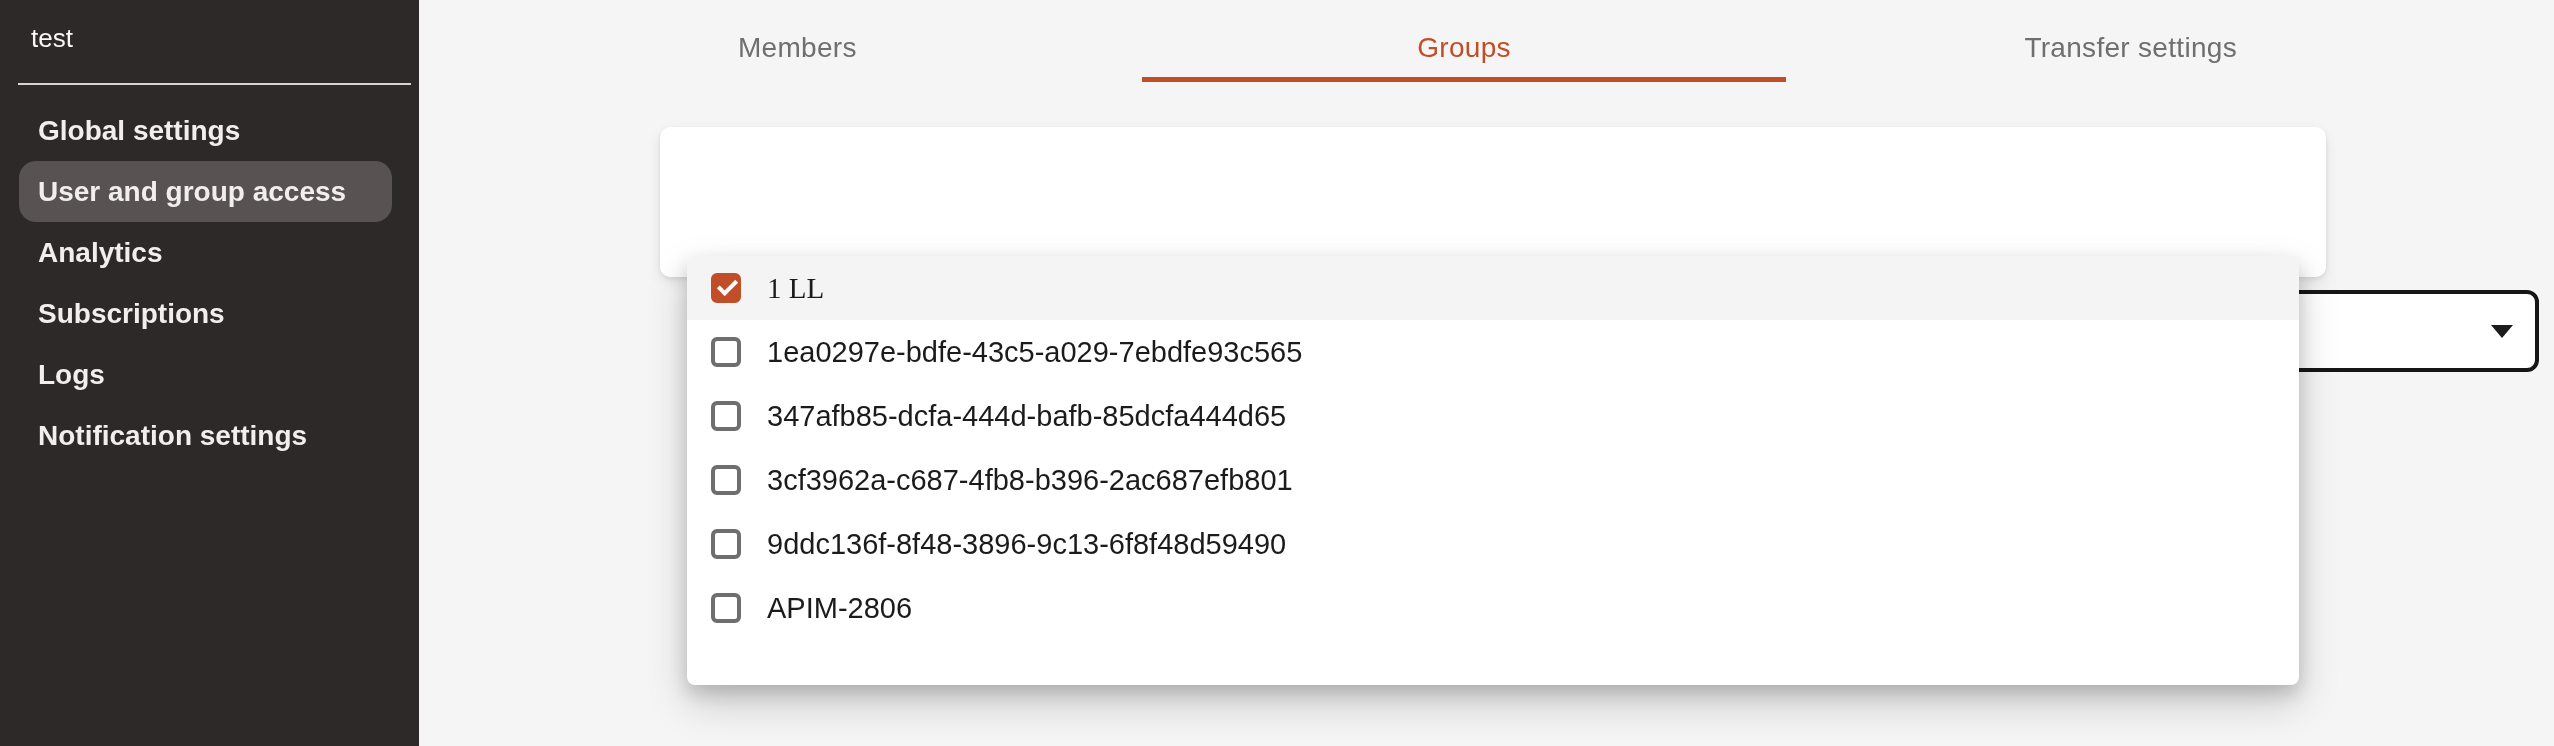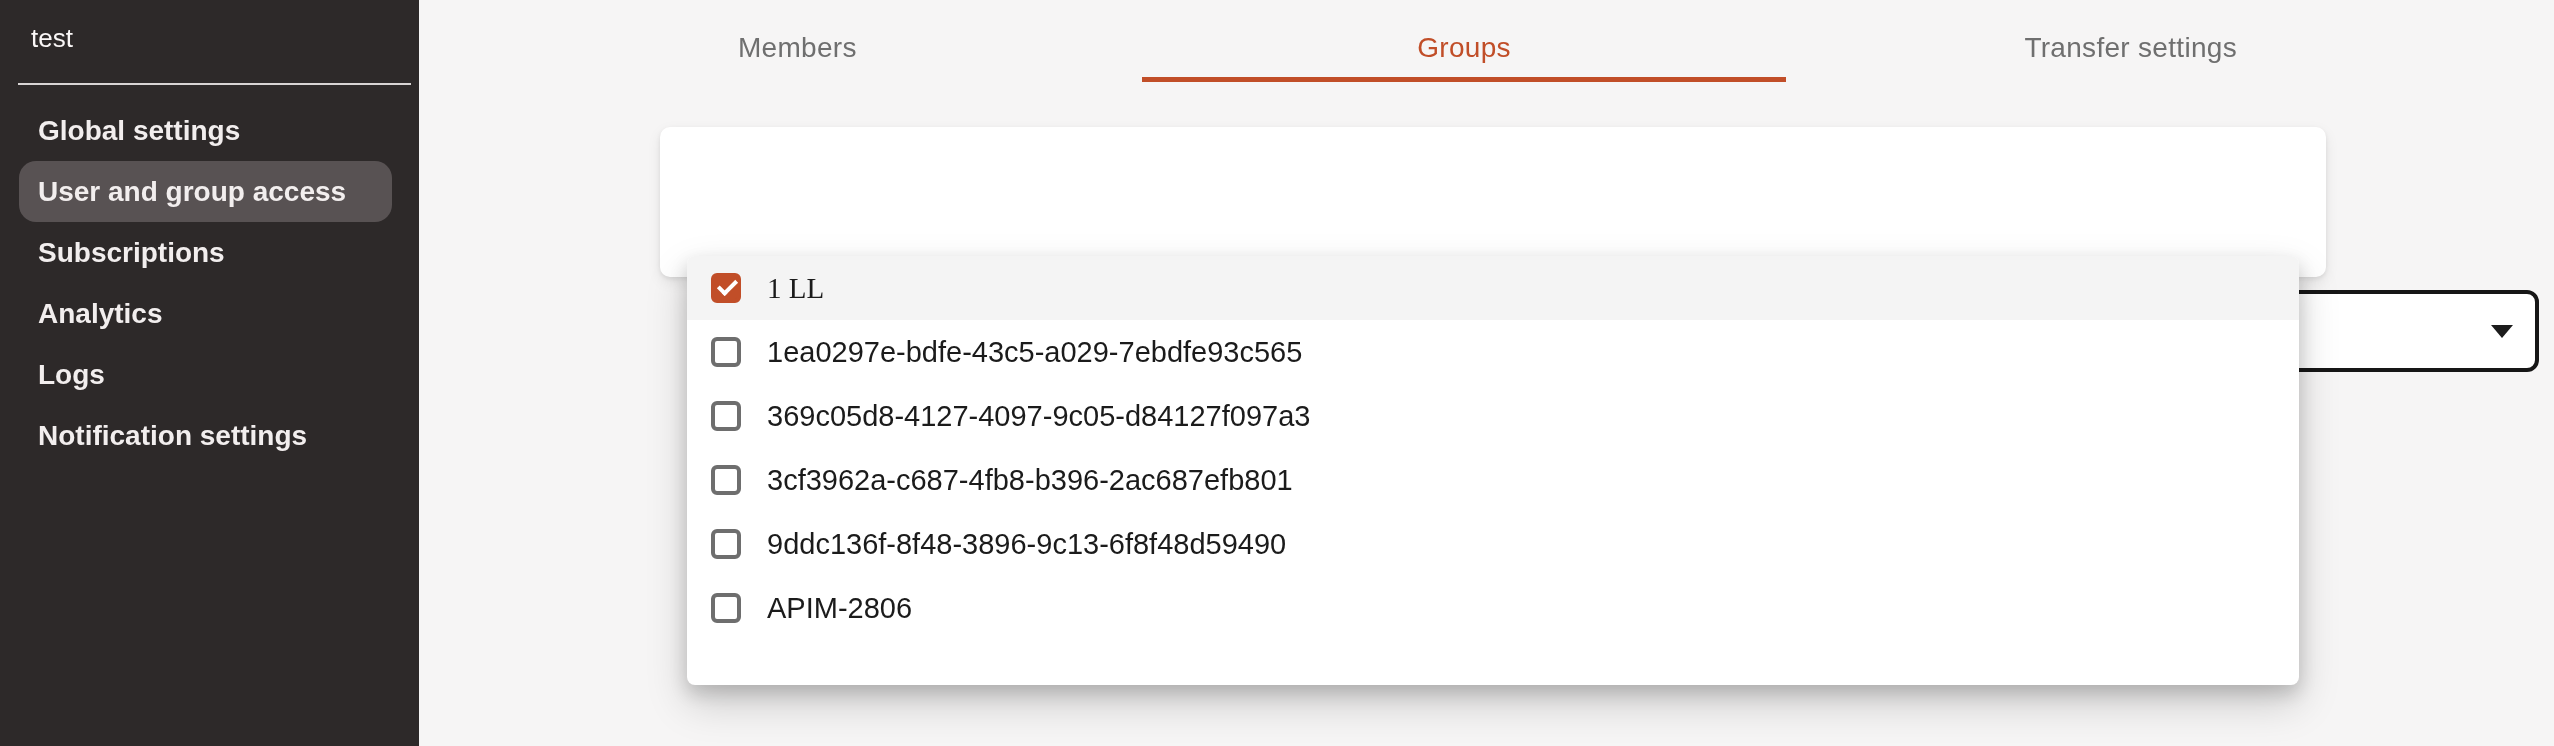--- a/index.html
+++ b/index.html
@@ -115,24 +115,24 @@
   <div class="sidebar-title">test</div>
   <hr class="sidebar-divider">
   <nav class="sidebar-nav">
       <div class="side-item">
         <span>Global settings</span>
       </div>
       <div class="side-item active">
         <span>User and group access</span>
       </div>
       <div class="side-item">
-        <span>Subscriptions</span>
+        <span>Analytics</span>
       </div>
       <div class="side-item">
-        <span>Analytics</span>
+        <span>Subscriptions</span>
       </div>
       <div class="side-item">
         <span>Logs</span>
       </div>
       <div class="side-item">
         <span>Notification settings</span>
       </div>
     </nav>
 </aside>
 
@@ -161,21 +161,21 @@
       <div class="menu-row selected">
         <span class="cbx checked"></span>
         <span>1 LL</span>
       </div>
       <div class="menu-row">
         <span class="cbx"></span>
         <span>1ea0297e-bdfe-43c5-a029-7ebdfe93c565</span>
       </div>
       <div class="menu-row">
         <span class="cbx"></span>
-        <span>369c05d8-4127-4097-9c05-d84127f097a3</span>
+        <span>347afb85-dcfa-444d-bafb-85dcfa444d65</span>
       </div>
       <div class="menu-row">
         <span class="cbx"></span>
         <span>3cf3962a-c687-4fb8-b396-2ac687efb801</span>
       </div>
       <div class="menu-row">
         <span class="cbx"></span>
         <span>9ddc136f-8f48-3896-9c13-6f8f48d59490</span>
       </div>
       <div class="menu-row">

